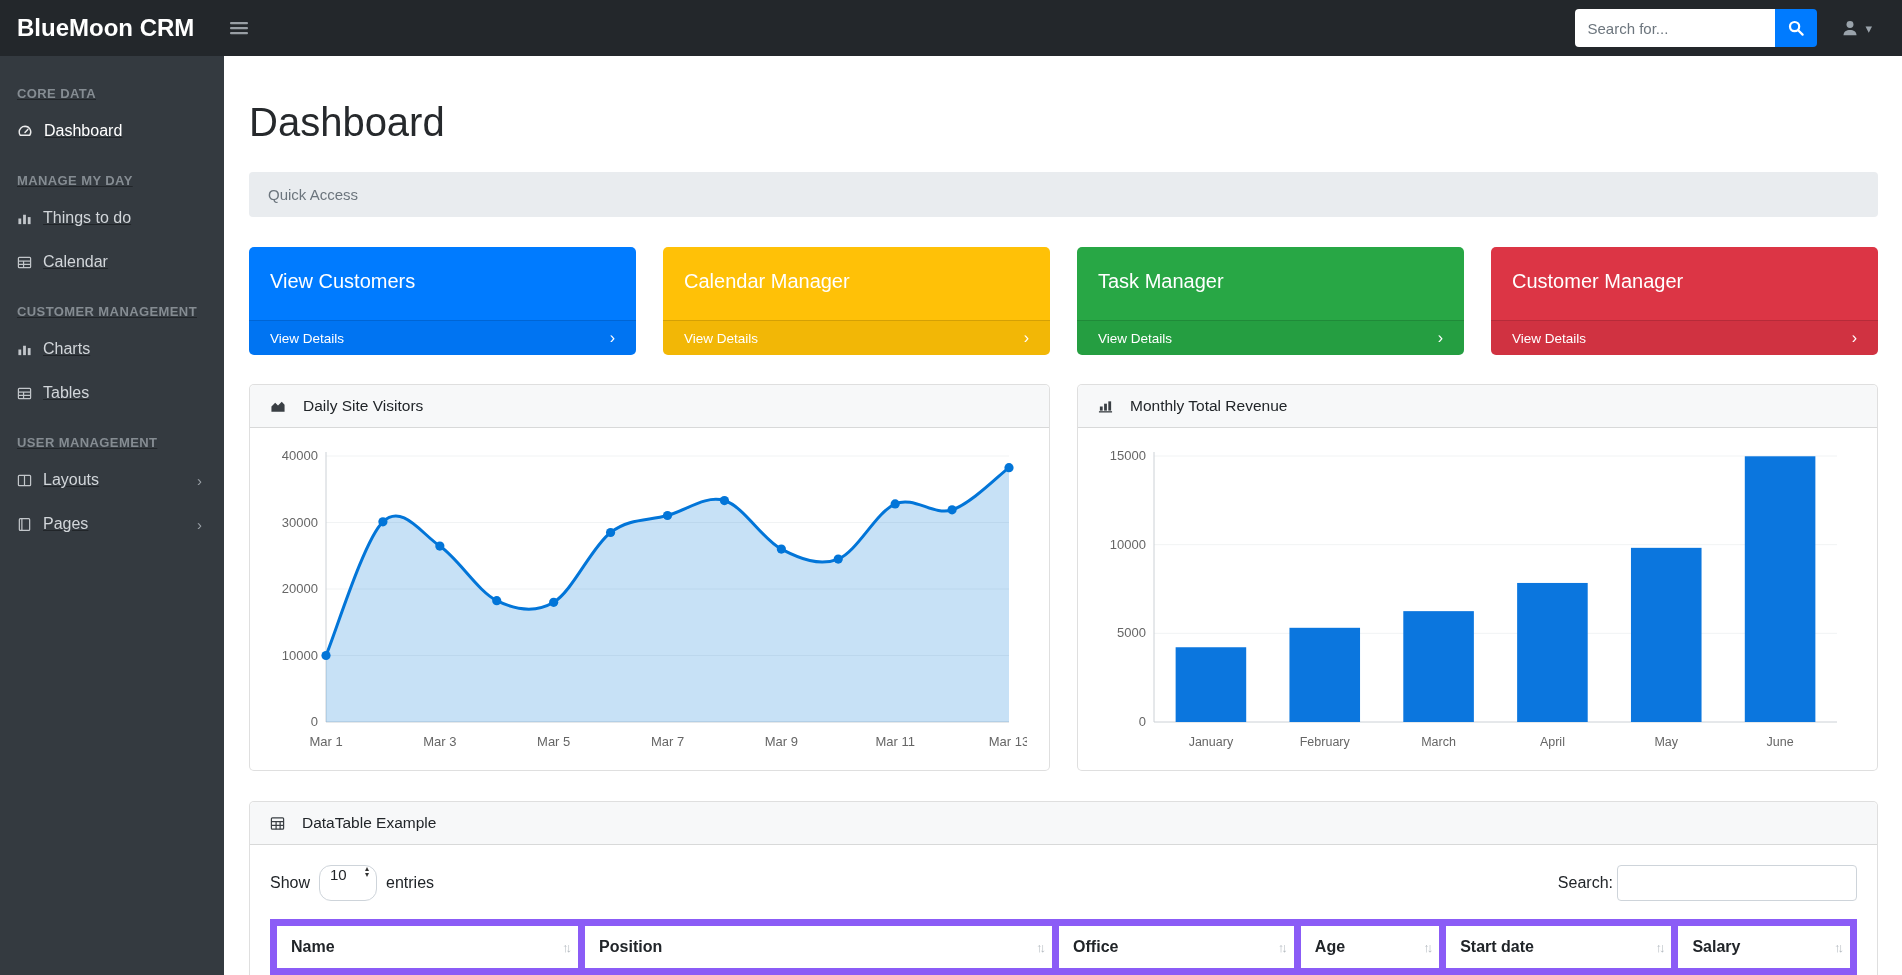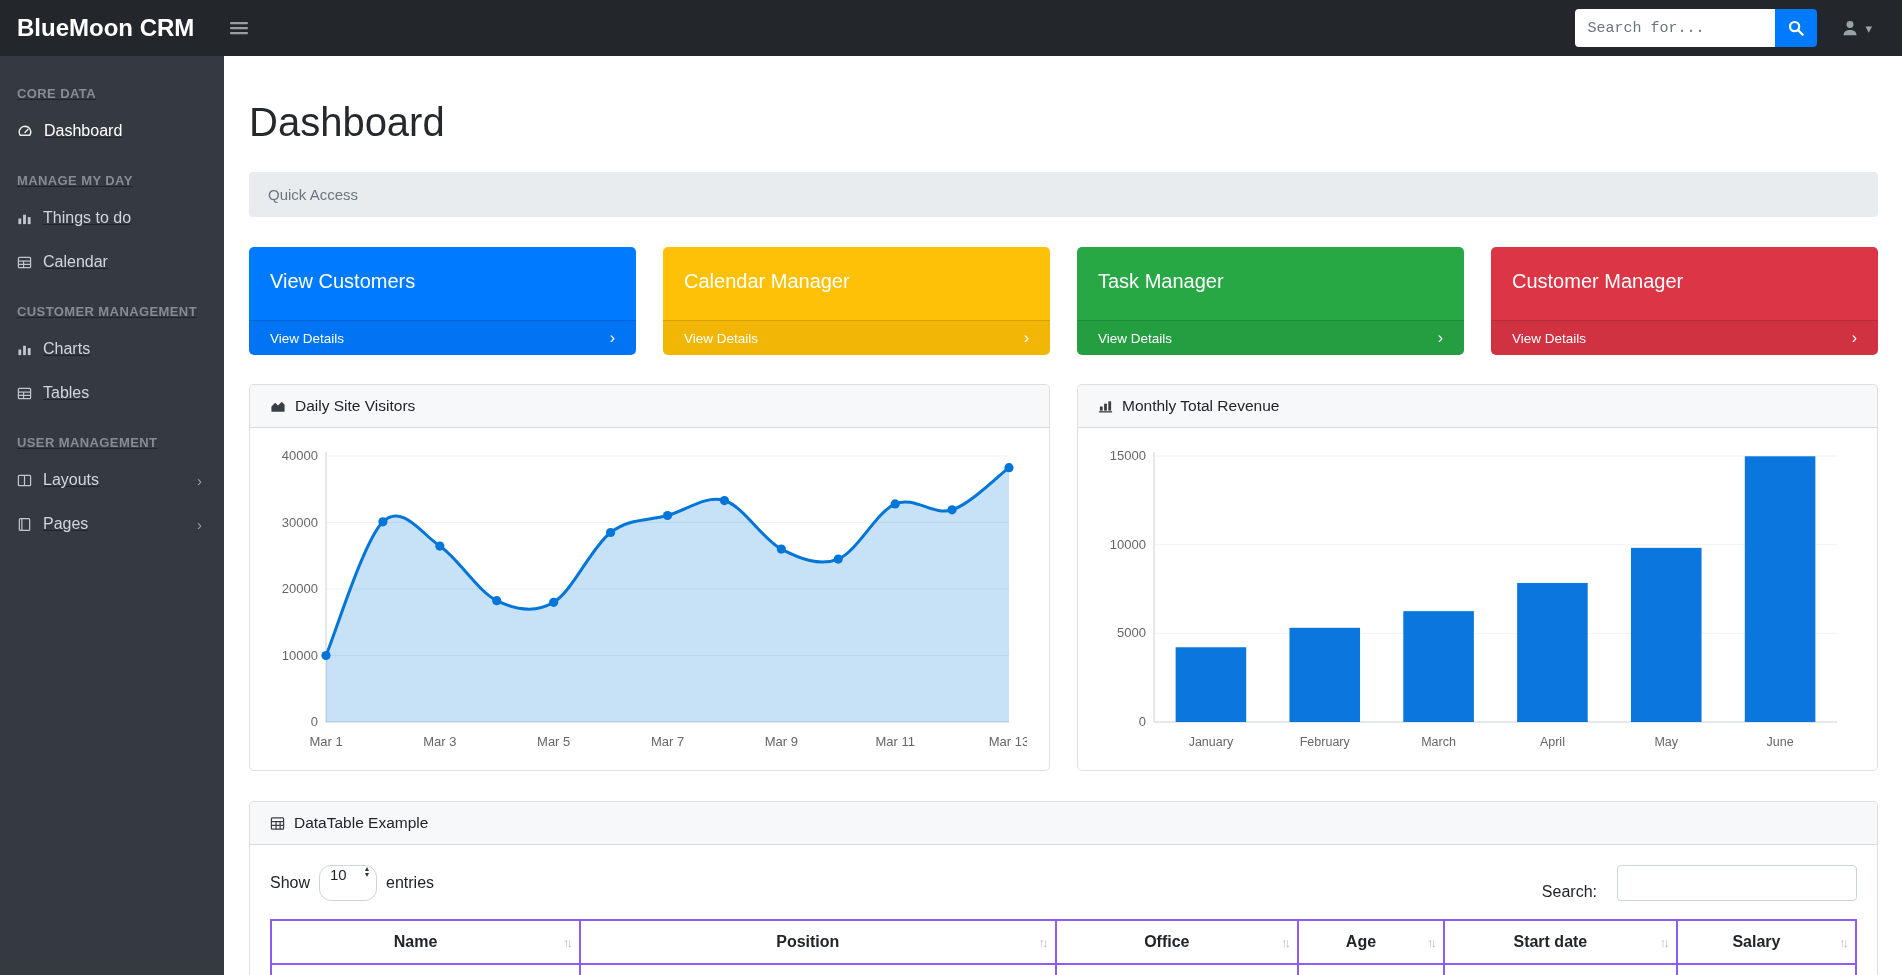--- a/index.html
+++ b/index.html
@@ -14,21 +14,21 @@
     position: fixed; top: 0; left: 0; width: 1902px; height: 56px;
     background: #23272b; display: flex; align-items: center; z-index: 20;
     padding: 0 16px 0 17px;
   }
   .brand { color: #fff; font-size: 24px; font-weight: bold; text-decoration: none; width: 207px; flex: none; cursor: pointer; }
   .menu-toggle { background: none; border: none; color: #989ea4; cursor: pointer; padding: 6px; display: flex; }
   .spacer { flex: 1; }
   .search-group { display: flex; height: 38px; }
   .search-group input {
     width: 200px; height: 38px; border: none; border-radius: 4px 0 0 4px;
-    padding: 0 12px; font-size: 15px; font-family: Liberation Mono, monospace; outline: none; background: #fff; color: #495057;
+    padding: 0 12px; font-size: 15px; font-family: Liberation Sans, sans-serif; outline: none; background: #fff; color: #495057;
   }
   .search-group input::placeholder { color: #6c757d; }
   .search-btn {
     width: 42px; height: 38px; border: none; background: #007bff; border-radius: 0 4px 4px 0;
     display: flex; align-items: center; justify-content: center; cursor: pointer;
   }
   .user-menu { display: flex; align-items: center; gap: 6px; margin: 0 14px 0 24px; cursor: pointer; color: #9aa3ab; }
   .user-menu .caret { font-size: 13px; color: #9aa3ab; }
 
   
@@ -69,44 +69,44 @@
     background: rgba(0,0,0,0.05); border-top: 1px solid rgba(0,0,0,0.12); height: 35px;
   }
   .qc-footer .chev { font-size: 16px; line-height: 1; }
 
   
   .charts-row { display: flex; gap: 27px; margin-bottom: 30px; }
   .panel-card { flex: 1; background: #fff; border: 1px solid rgba(0,0,0,0.125); border-radius: 5px; }
   .panel-header {
     background: #f7f8f9; border-bottom: 1px solid rgba(0,0,0,0.125);
     padding: 12px 20px; font-size: 15.5px; color: #212529;
-    display: flex; align-items: center; gap: 9px; border-radius: 5px 5px 0 0;
+    display: flex; align-items: center; gap: 17px; border-radius: 5px 5px 0 0;
   }
   .panel-header .hicon { display: flex; color: #3a3f44; }
   .chart-body { padding: 16px 18px 14px; }
 
   
   .table-card { margin-bottom: 30px; }
   .table-card .panel-body { padding: 20px; }
   .dt-controls { display: flex; justify-content: space-between; align-items: center; margin-bottom: 18px; font-size: 16px; color: #212529; }
   .dt-length { display: flex; align-items: center; gap: 9px; }
   .dt-select {
     border: 1px solid #ced4da; border-radius: 12px; height: 36px; width: 58px;
     display: flex; align-items: flex-start; justify-content: space-between; padding: 0 7px 0 10px;
     font-size: 15px; cursor: pointer; background: #fff;
   }
   .stepper { display: flex; flex-direction: column; line-height: 0.8; font-size: 8px; color: #333; }
-  .dt-search { display: flex; align-items: flex-end; gap: 20px; }
+  .dt-search { display: flex; align-items: center; gap: 4px; }
   .dt-search input {
     width: 240px; height: 36px; border: 1px solid #ced4da; border-radius: 4px;
     padding: 0 10px; font-size: 15px; font-family: inherit; outline: none;
   }
   table.data-table { width: 100%; border-collapse: collapse; font-size: 16px; }
   table.data-table th, table.data-table td {
-    border: 2px solid #8b5cf6; padding: 12px 14px; text-align: center; background: #fff;
+    border: 7px solid #8b5cf6; padding: 12px 14px; text-align: left; background: #fff;
   }
   table.data-table th { font-weight: bold; border-bottom-width: 2px; position: relative; padding-right: 34px; }
   .sort-icon { position: absolute; right: 9px; top: 50%; transform: translateY(-50%); color: #b4bac0; font-size: 13px; letter-spacing: -3px; }
 
   svg { display: block; }
 </style>
 </head>
 <body>
 
 <header class="topbar">

